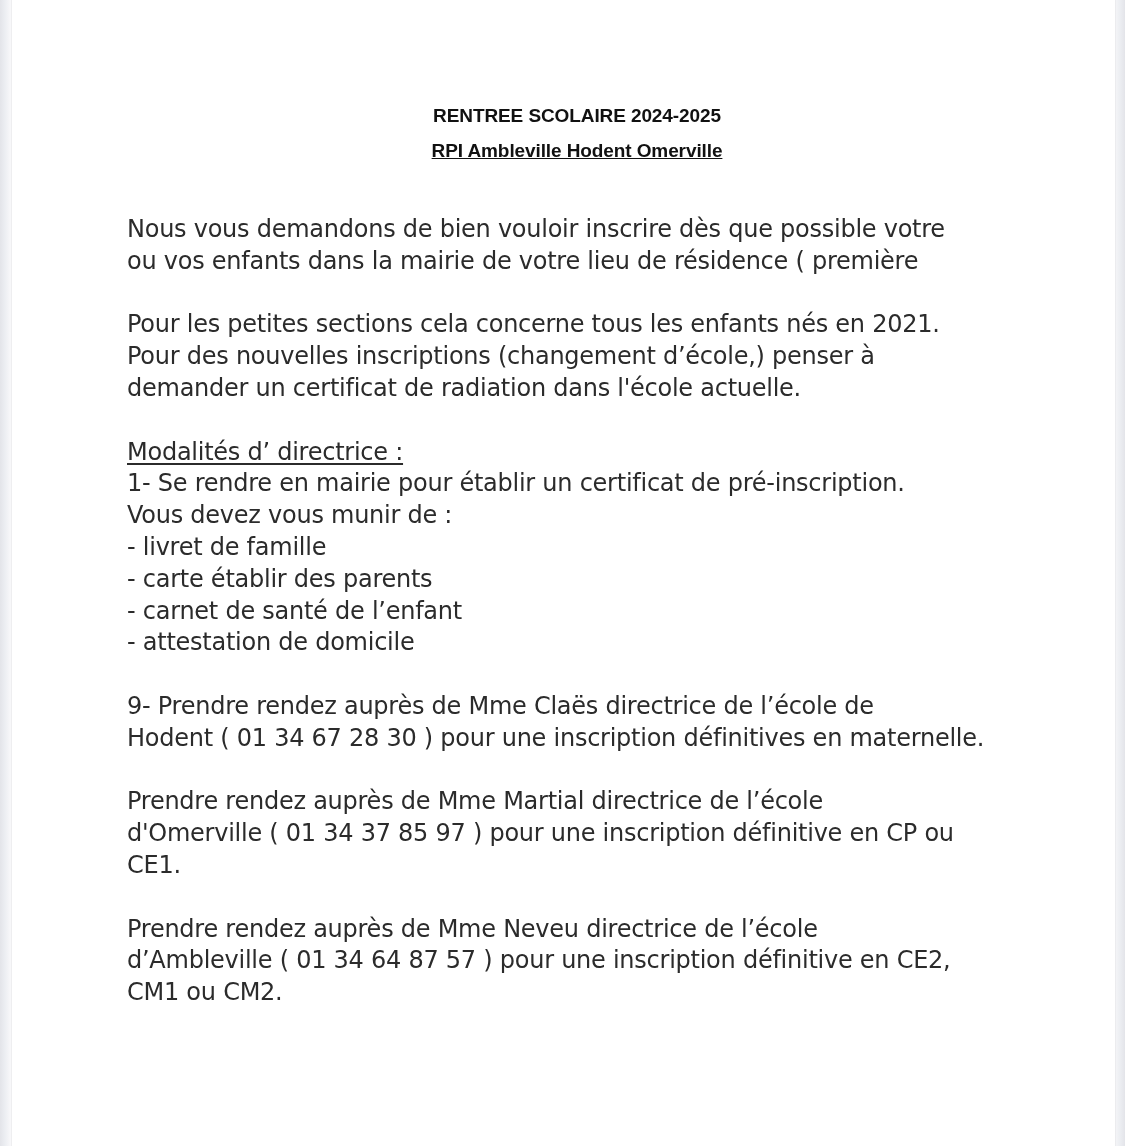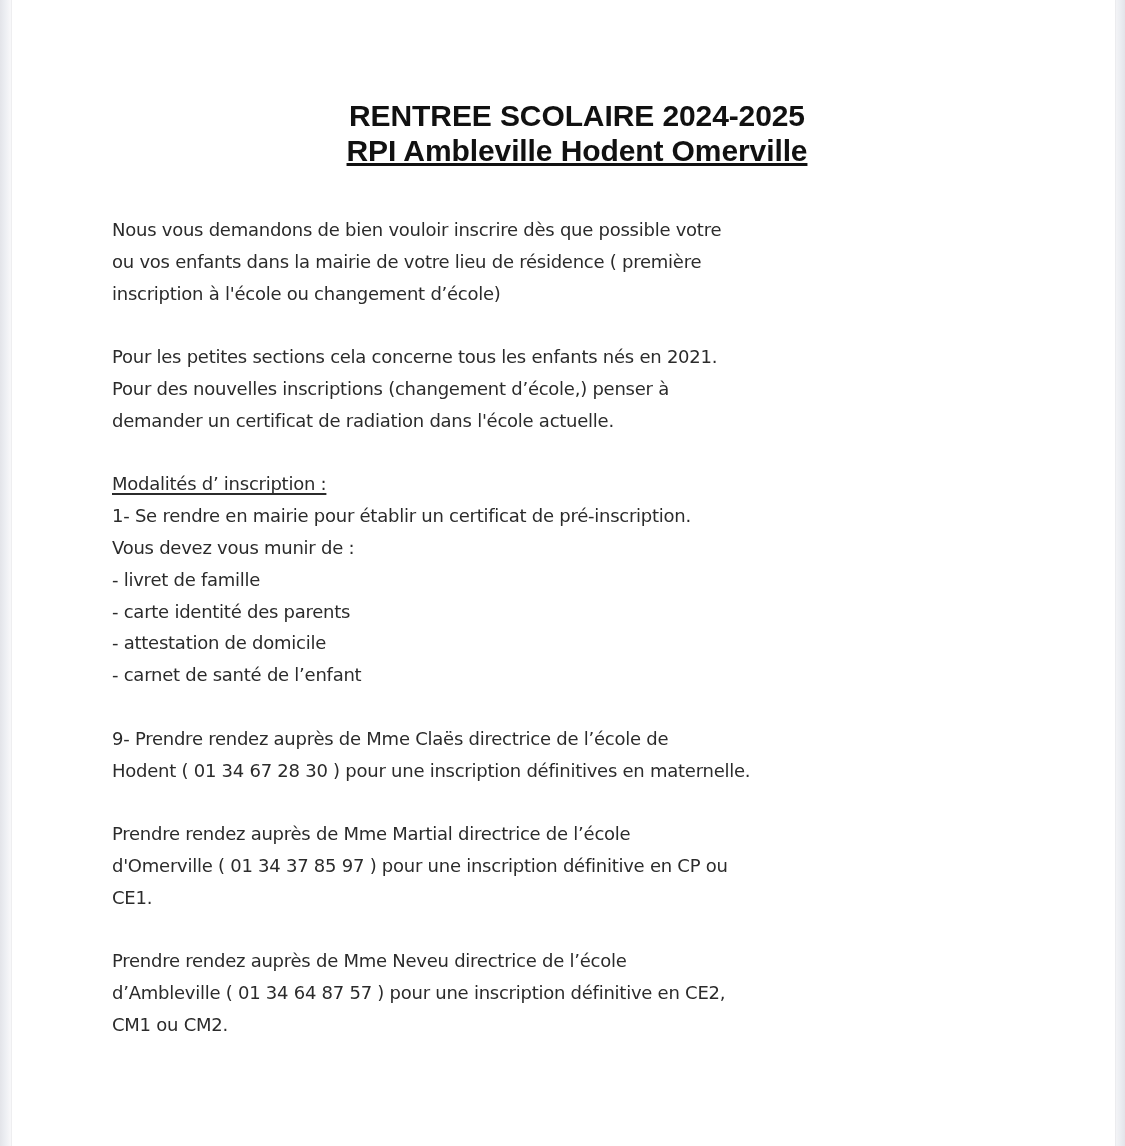--- a/index.html
+++ b/index.html
@@ -43,38 +43,39 @@
     left: 100px;
     top: 0px;
     width: 930px;
   }
 
   
   .doc-title {
     text-align: center;
     font-weight: bold;
     color: #111111;
-    font-size: 30px;
+    font-size: 19px;
     line-height: 34px;
     letter-spacing: -0.1px;
     font-stretch: condensed;
     font-family: "Liberation Sans Narrow", "Liberation Sans", sans-serif;
     white-space: nowrap;
   }
   .title-line-1 { padding-top: 99px; }
   .title-line-2 { padding-top: 1px; text-decoration: underline; }
 
   
   .body-block {
     color: #2b2b2b;
-    font-size: 18px;
+    font-size: 24px;
     line-height: 31.8px;
     font-weight: 400;
     letter-spacing: -0.25px;
     font-family: "DejaVu Sans", sans-serif;
+    margin-left: 15px;
     -webkit-font-smoothing: antialiased;
   }
   .para {
     margin: 0;
     padding: 0;
   }
   .para + .para {
     margin-top: 31.8px;  
   }
   .gap-2 {
@@ -99,37 +100,36 @@
     <div id="page-inner">
 
       <div class="doc-title title-line-1">RENTREE SCOLAIRE 2024-2025</div>
       <div class="doc-title title-line-2">RPI Ambleville Hodent Omerville</div>
 
       <div class="body-block">
 
         <p class="para" id="first-para">
           <span class="line">Nous vous demandons de bien vouloir inscrire dès que possible votre</span>
           <span class="line">ou vos enfants dans la mairie de votre lieu de résidence ( première</span>
-          <span class="line">inscription à l'école ou changement d’école)</span>
         </p>
 
         <p class="para">
           <span class="line">Pour les petites sections cela concerne tous les enfants nés en 2021.</span>
           <span class="line">Pour des nouvelles inscriptions (changement d’école,) penser à</span>
           <span class="line">demander un certificat de radiation dans l'école actuelle.</span>
         </p>
 
         <p class="para">
-          <span class="line underlined">Modalités d’ inscription :</span>
+          <span class="line underlined">Modalités d’ directrice :</span>
           <span class="line">1- Se rendre en mairie pour établir un certificat de pré-inscription.</span>
           <span class="line">Vous devez vous munir de :</span>
           <span class="line">- livret de famille</span>
-          <span class="line">- carte identité des parents</span>
+          <span class="line">- carte établir des parents</span>
+          <span class="line">- carnet de santé de l’enfant</span>
           <span class="line">- attestation de domicile</span>
-          <span class="line">- carnet de santé de l’enfant</span>
         </p>
 
         <p class="para">
           <span class="line">9- Prendre rendez auprès de Mme Claës directrice de l’école de</span>
           <span class="line">Hodent ( 01 34 67 28 30 ) pour une inscription définitives en maternelle.</span>
         </p>
 
         <p class="para gap-2">
           <span class="line">Prendre rendez auprès de Mme Martial  directrice de l’école</span>
           <span class="line">d'Omerville ( 01 34 37 85 97 ) pour une inscription définitive en CP ou</span>

